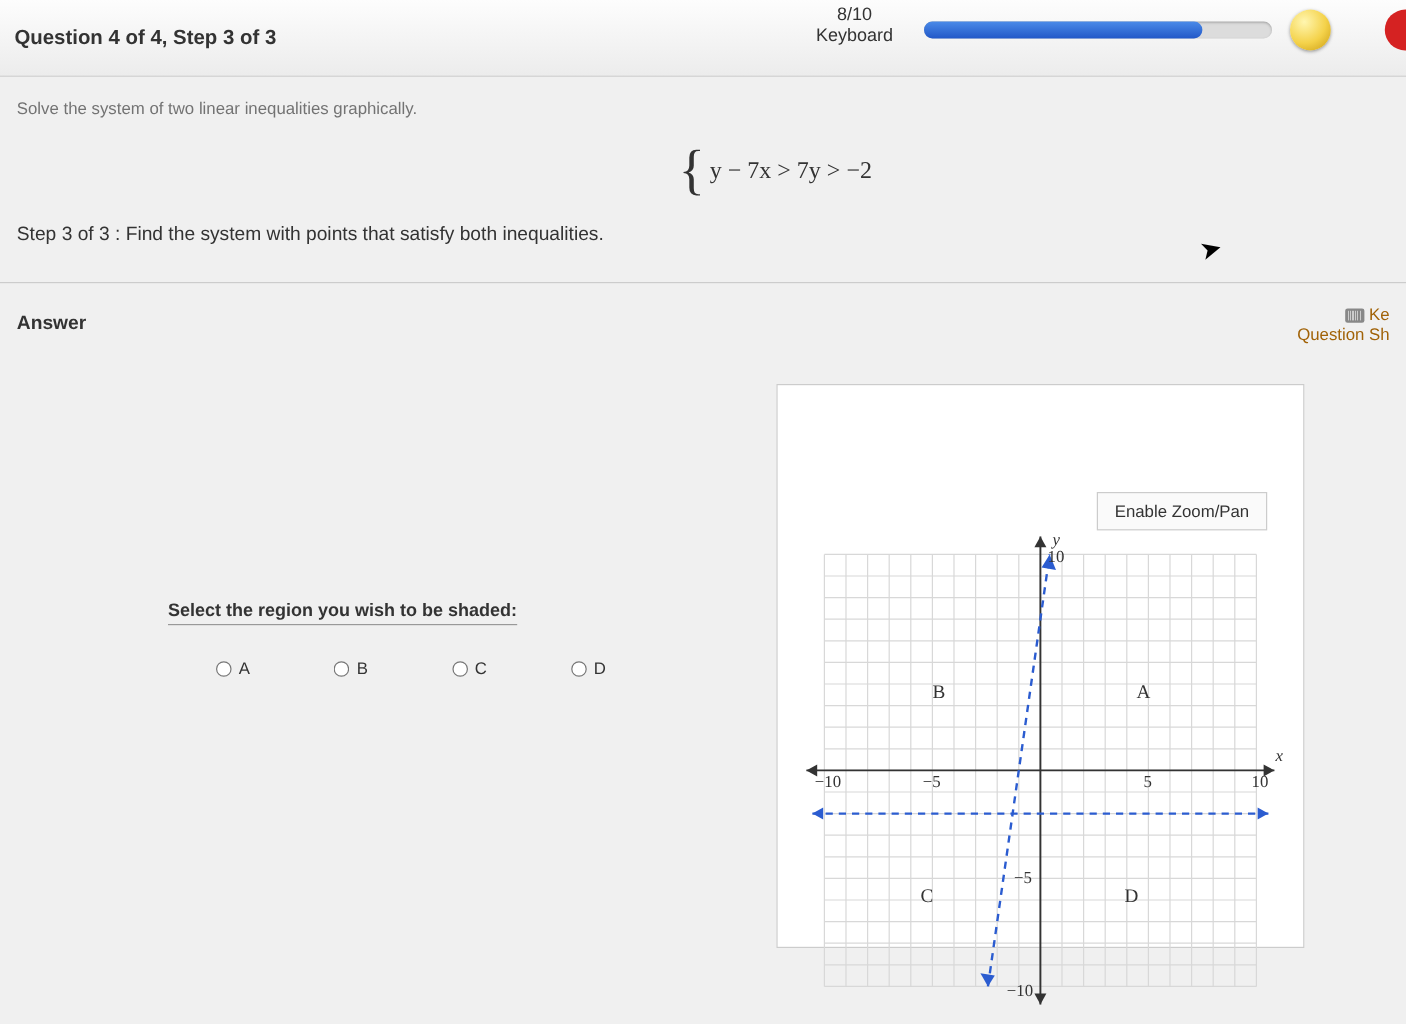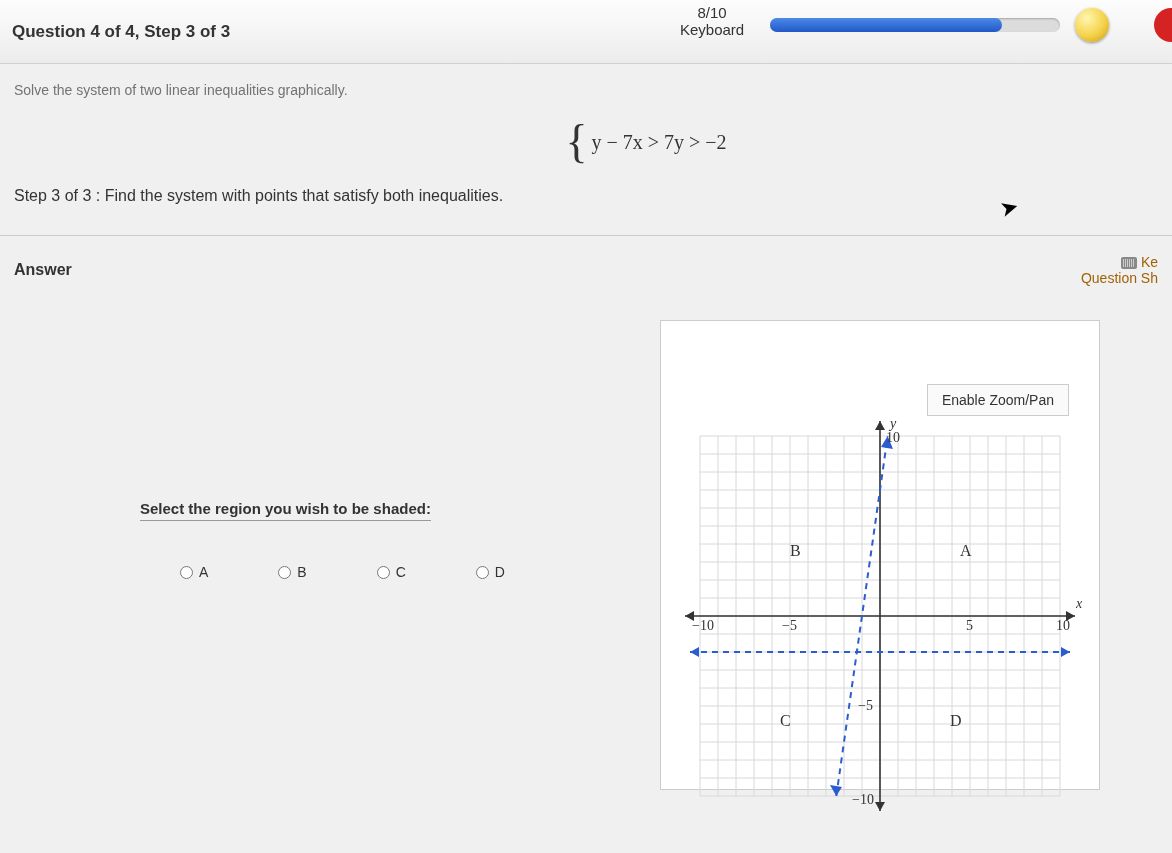--- a/index.html
+++ b/index.html
@@ -134,21 +134,21 @@
   padding-top: 180px;
   padding-left: 140px;
 }
 .select-label {
   font-size: 15px;
   font-weight: bold;
   color: #333;
   border-bottom: 1px solid #999;
   display: inline-block;
   padding-bottom: 3px;
-  margin-bottom: 43px;
+  margin-bottom: 28px;
 }
 .options {
   display: flex;
   gap: 70px;
   padding-left: 40px;
 }
 .opt {
   display: flex;
   align-items: center;
   gap: 6px;
@@ -168,23 +168,23 @@
   border: 1px solid #ccc;
   font-size: 14px;
   color: #333;
   cursor: pointer;
 }
 .graph-box {
   border: 1px solid #ccc;
   background: #fff;
   width: 440px;
   height: 470px;
-  margin-left: 20px;
+  margin-left: 7px;
   position: relative;
-  padding-top: 55px;
+  padding-top: 81px;
 }
 svg { display: block; margin: 0 auto; }
 .cursor-icon {
   position: absolute;
   left: 1000px;
   top: 195px;
   font-size: 22px;
   color: #000;
   transform: rotate(-15deg);
 }

